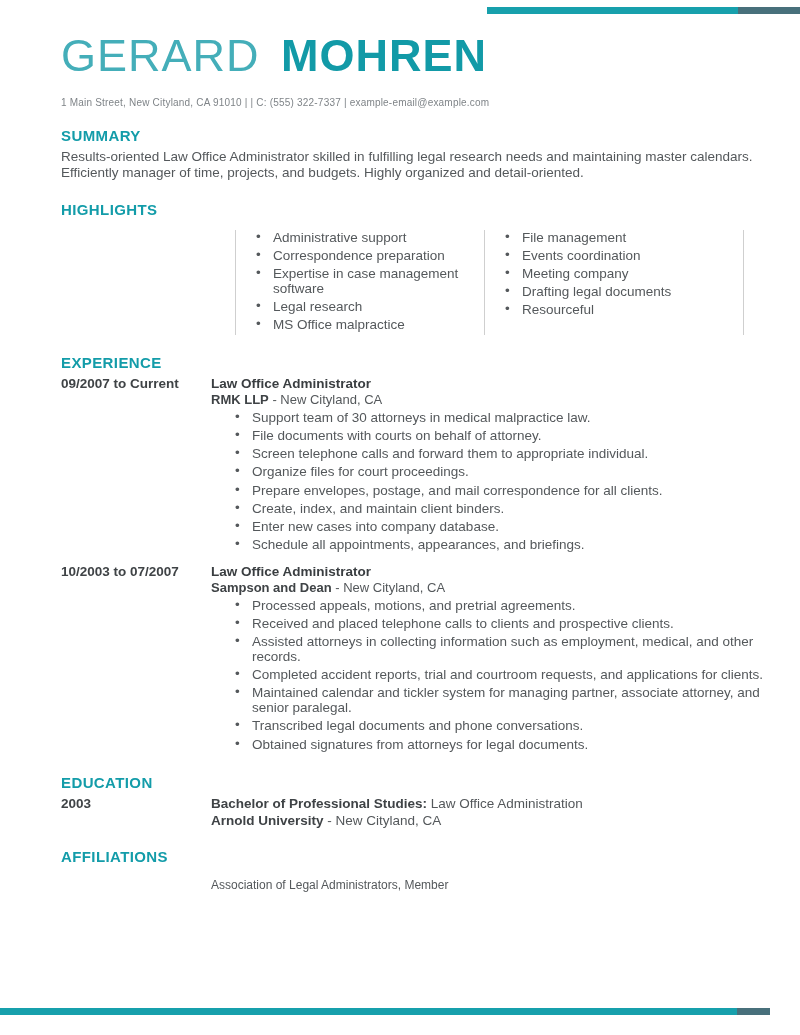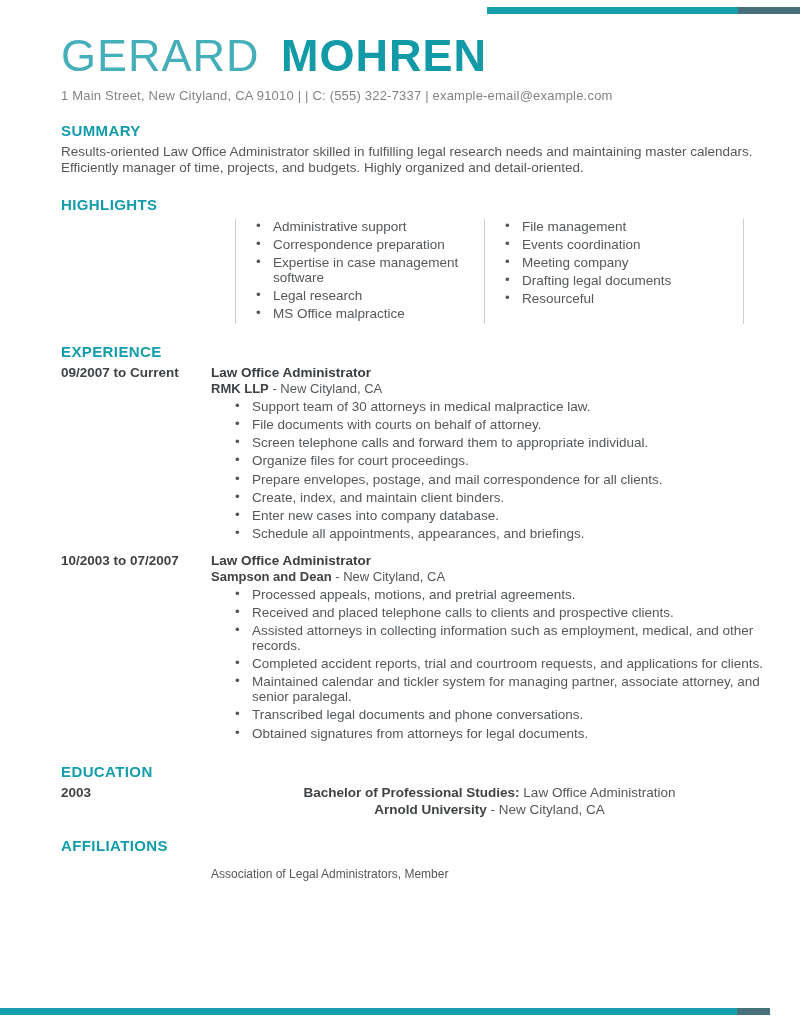--- a/index.html
+++ b/index.html
@@ -14,48 +14,48 @@
   .bar-top-dark    { top: 7px;    left: 738px; width: 62px;  background: #48707b; }
   .bar-bottom-teal { top: 1008px; left: 0;     width: 737px; background: #17a0ac; }
   .bar-bottom-dark { top: 1008px; left: 737px; width: 33px;  background: #48707b; }
 
   .content { padding: 22px 32px 0 61px; }
 
   .name { font-size: 45px; line-height: 1.05; margin-top: 10px; white-space: nowrap; letter-spacing: 1px; }
   .name .first { color: #44aeb9; font-weight: normal; }
   .name .last  { color: #129aa7; font-weight: bold; margin-left: 8px; }
 
-  .contact { margin-top: 9px; font-size: 13px; color: #7f8488; letter-spacing: 0.2px; }
+  .contact { margin-top: 18px; font-size: 10px; color: #7f8488; letter-spacing: 0.2px; }
 
   h2.section { color: #139ca9; font-size: 15px; font-weight: bold; letter-spacing: 0.4px; margin: 19px 0 5px 0; }
 
   .body-text { font-size: 13.5px; color: #54585b; line-height: 1.2; }
 
   
-  .highlights-wrap { display: flex; margin-left: 174px; margin-top: 6px; }
+  .highlights-wrap { display: flex; margin-left: 174px; margin-top: 12px; }
   .hl-col { border-left: 1px solid #cfcfcf; padding-left: 18px; }
   .hl-col-1 { width: 249px; }
   .hl-col-2 { width: 260px; border-right: 1px solid #cfcfcf; }
 
   ul.blist { list-style: none; margin: 0; padding: 0; }
   ul.blist li { position: relative; padding-left: 19px; margin-bottom: 3px; font-size: 13.5px; color: #54585b; line-height: 1.12; }
   ul.blist li::before { content: "\2022"; position: absolute; left: 2px; top: -1px; color: #54585b; }
 
   
   .row { display: flex; align-items: flex-start; }
   .row .label { width: 150px; flex-shrink: 0; font-weight: bold; color: #3f4346; font-size: 13.5px; line-height: 1.2; }
   .row .rcontent { flex: 1; min-width: 0; }
 
   .job { margin-bottom: 9px; }
   .job-title { font-weight: bold; color: #3a3e41; font-size: 13.5px; line-height: 1.2; }
   .job-company { font-size: 13px; color: #54585b; line-height: 1.2; }
   .job-company .co { font-weight: bold; color: #3f4346; }
   .job ul.blist { margin-left: 22px; margin-top: 2px; }
 
-  .edu-line { font-size: 13.5px; color: #54585b; line-height: 1.25; text-align: center; }
+  .edu-line { font-size: 13.5px; color: #54585b; line-height: 1.25; }
   .edu-line .strong { font-weight: bold; color: #3f4346; }
 
   .affil-text { margin-left: 150px; margin-top: 13px; font-size: 12px; color: #54585b; }
 </style>
 </head>
 <body>
 
 <div class="page">
 
   <div class="bar bar-top-teal"></div>

